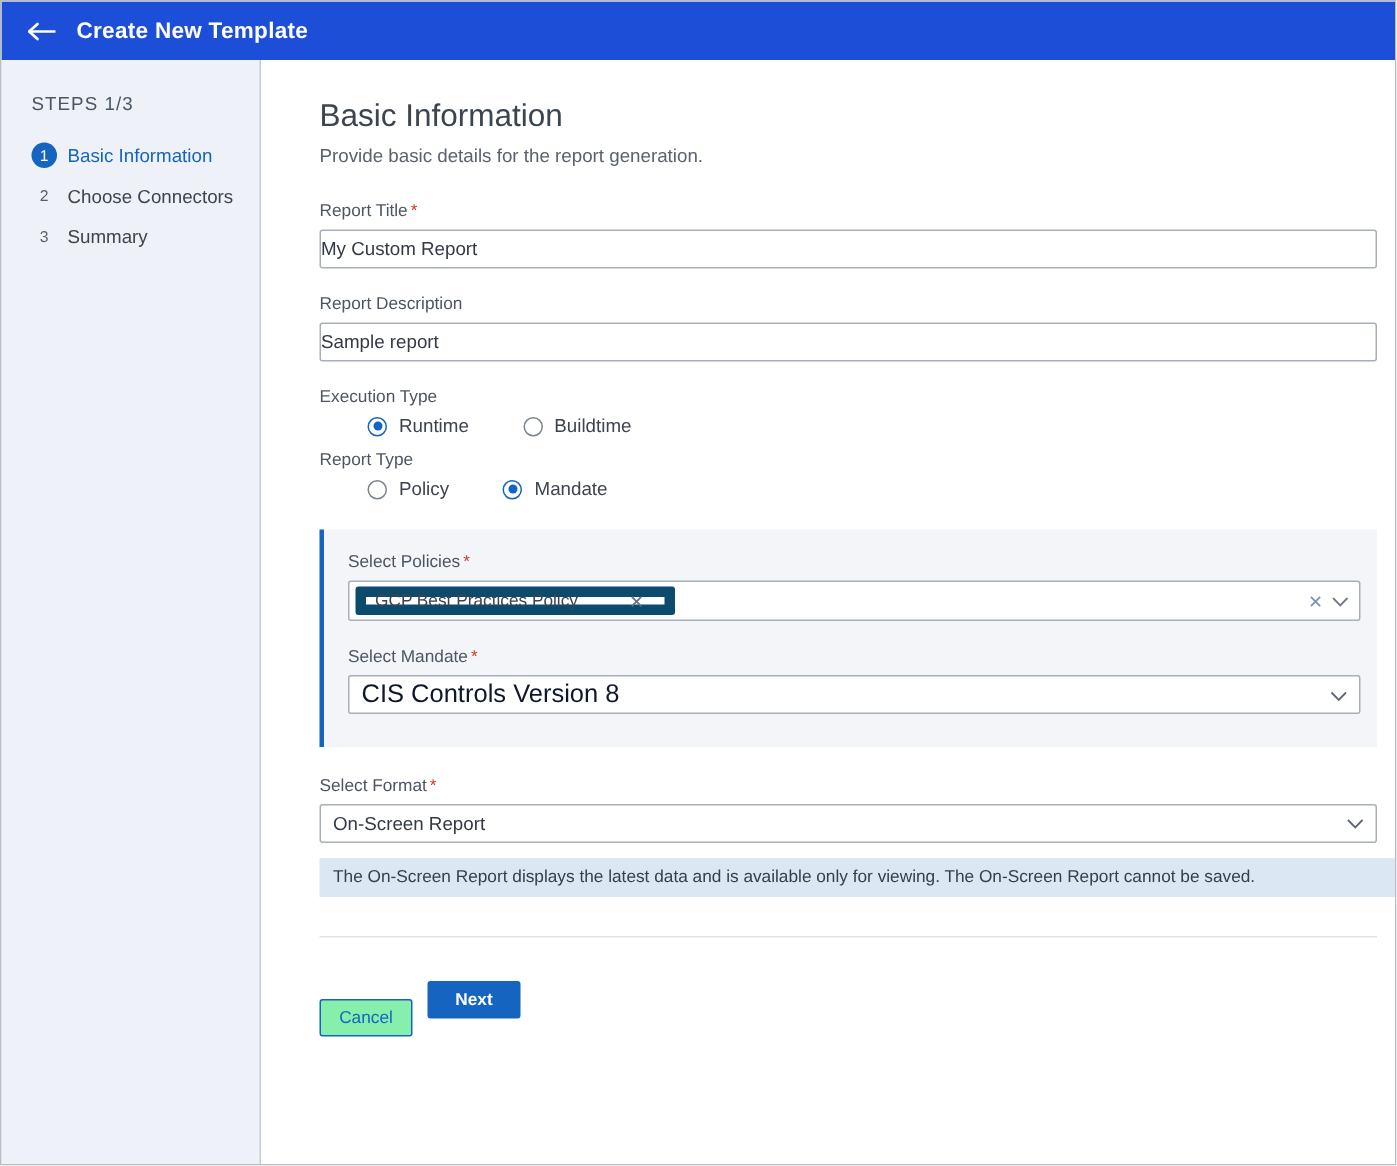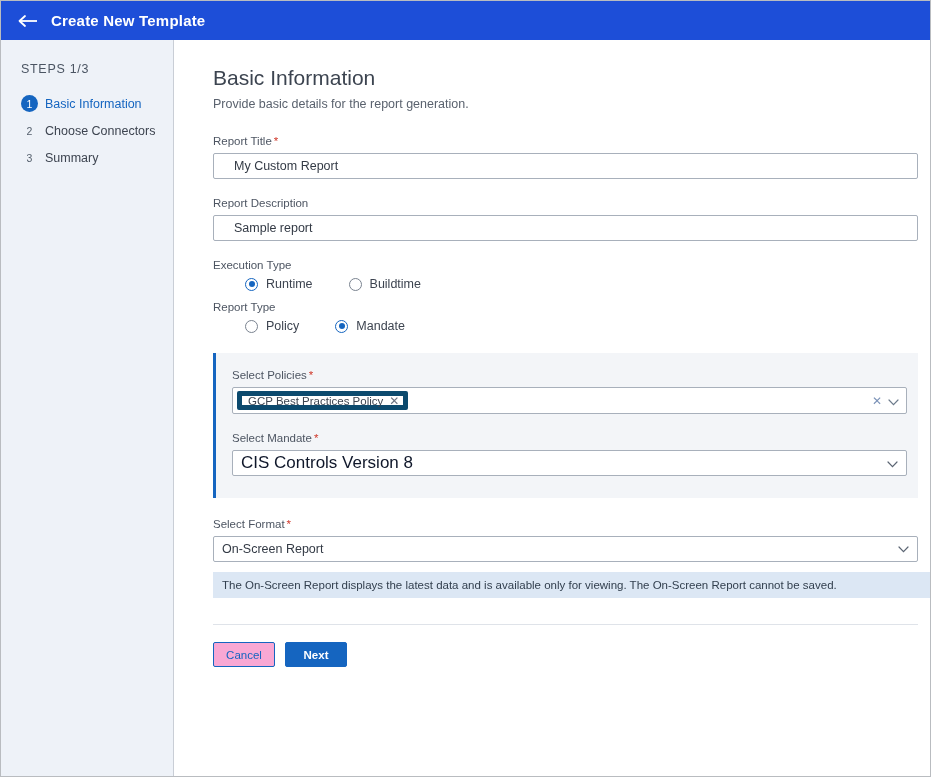--- a/index.html
+++ b/index.html
@@ -104,21 +104,21 @@
     display: block;
   }
   .req { color: #d0392b; margin-left: 2px; }
   .textbox {
     width: 705px; height: 26px;
     border: 1px solid #a8b0bb;
     border-radius: 2px;
     background: #fff;
     font-size: 12.5px;
     color: #333a45;
-    padding: 0 20px;
+    padding: 0 0;
     line-height: 24px;
     font-family: "Liberation Sans", sans-serif;
   }
   .select {
     width: 705px; height: 26px;
     border: 1px solid #a8b0bb;
     border-radius: 2px;
     background: #fff;
     font-size: 12.5px;
     color: #333a45;
@@ -185,27 +185,28 @@
     border: 1px solid #a8b0bb;
     border-radius: 2px;
     background: #fff;
     padding: 3px 40px 3px 4px;
     position: relative;
     display: flex; align-items: center;
     cursor: text;
   }
   .chip {
     display: inline-flex; align-items: center;
-    border: 5px solid #0c4a6e;
+    border: 7px solid #0c4a6e;
     border-radius: 2px;
     background: #fff;
     font-size: 11.5px;
     color: #3d4450;
-    padding: 2px 4px 2px 6px;
+    padding: 2px 14px 2px 6px;
     height: 19px;
+    gap: 28px;
   }
   .chip .chip-x {
     margin-left: 6px;
     color: #6b7280;
     font-size: 12px;
     line-height: 1;
     cursor: pointer;
   }
   .ms-clear {
     position: absolute; right: 24px; top: 50%;
@@ -239,25 +240,26 @@
   }
   .btn {
     height: 25px;
     font-size: 11.5px;
     border-radius: 2px;
     cursor: pointer;
     display: inline-flex; align-items: center; justify-content: center;
     font-family: "Liberation Sans", sans-serif;
   }
   .btn-secondary {
-    background: #f9a8d4;
+    background: #86efac;
     border: 1px solid #1565c0;
     color: #1565c0;
     width: 62px;
     margin-right: 10px;
+    margin-top: 24px;
   }
   .btn-primary {
     background: #1565c0;
     border: 1px solid #1565c0;
     color: #ffffff;
     width: 62px;
     font-weight: bold;
   }
 </style>
 </head>

